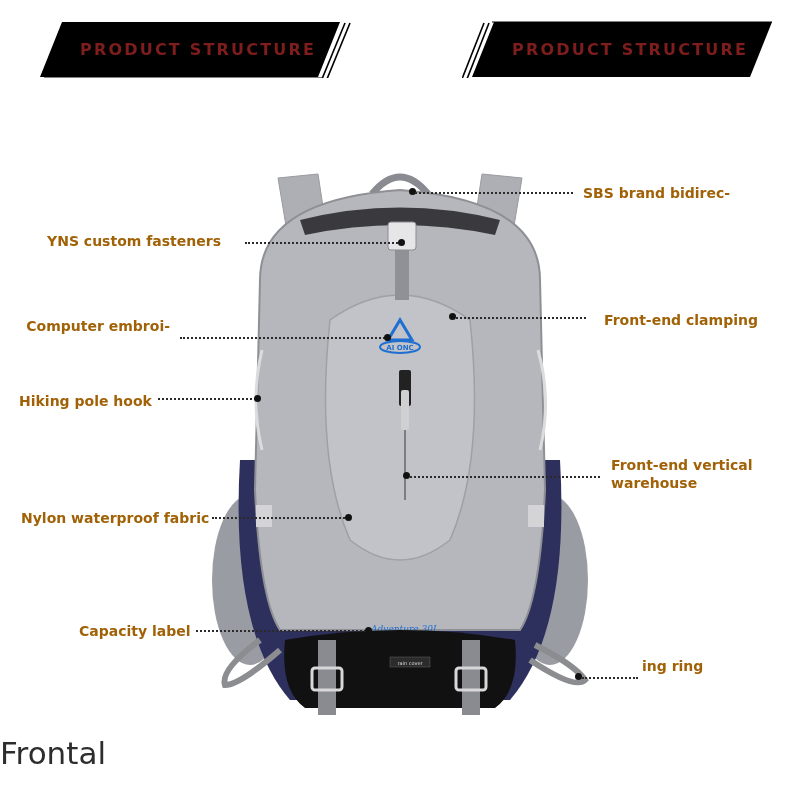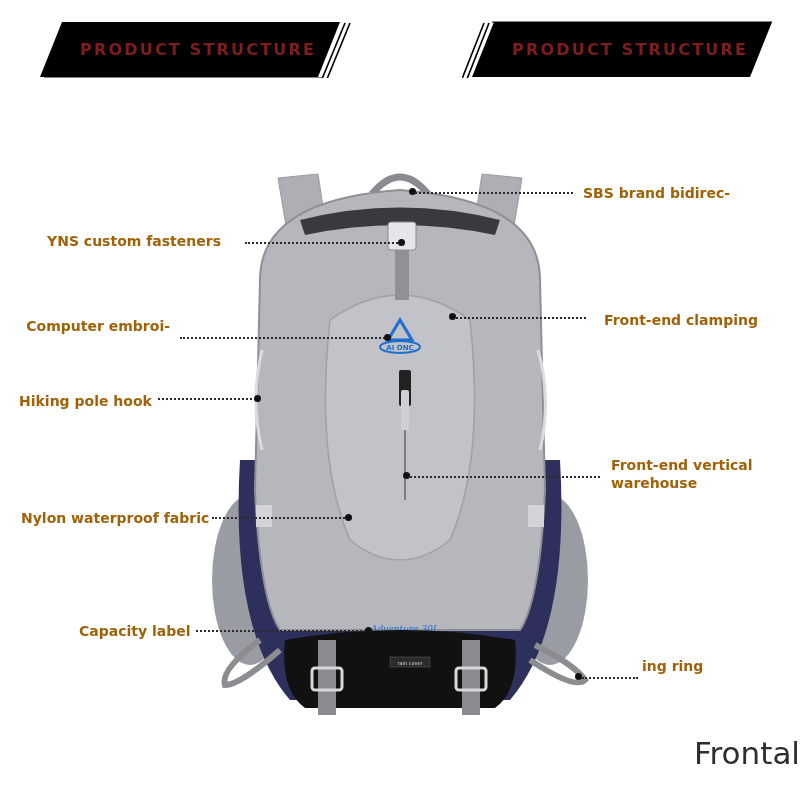--- a/index.html
+++ b/index.html
@@ -4,21 +4,21 @@
 <style>
   html,body{margin:0;padding:0;background:#ffffff;}
   body{width:800px;height:800px;position:relative;overflow:hidden;font-family:"DejaVu Sans","Liberation Sans",sans-serif;color:#2b2b2b;}
   .banner{position:absolute;top:21px;height:57px;}
   .banner svg{position:absolute;left:0;top:0;}
   .banner .btxt{position:absolute;top:0;height:57px;line-height:57px;color:#7f1d1d;font-weight:bold;font-size:16px;letter-spacing:2.2px;white-space:nowrap;}
   .label{position:absolute;font-weight:bold;font-size:14px;line-height:18px;color:#a16207;white-space:nowrap;}
   .label.right-align{text-align:left;}
   .callout{position:absolute;height:0;border-top:2px dotted #2a2a2a;}
   .dot{position:absolute;width:7px;height:7px;border-radius:50%;background:#111;}
-  .caption{position:absolute;left:0;width:800px;top:735px;text-align:right;font-size:31px;color:#2d2d2d;font-family:"DejaVu Sans","Liberation Sans",sans-serif;}
+  .caption{position:absolute;left:0;width:800px;top:735px;text-align:left;font-size:31px;color:#2d2d2d;font-family:"DejaVu Sans","Liberation Sans",sans-serif;}
   #backpack{position:absolute;left:200px;top:160px;}
 </style>
 </head>
 <body>
 
 <div class="banner" style="left:40px;width:320px;">
   <svg width="320" height="57" viewBox="0 0 320 57">
     <polygon points="22,1 300,1 278,56 0,56" fill="#000"></polygon>
     <line x1="305" y1="2" x2="282" y2="58" stroke="#000" stroke-width="1.6"></line>
     <line x1="310" y1="2" x2="287" y2="58" stroke="#000" stroke-width="1.6"></line>

